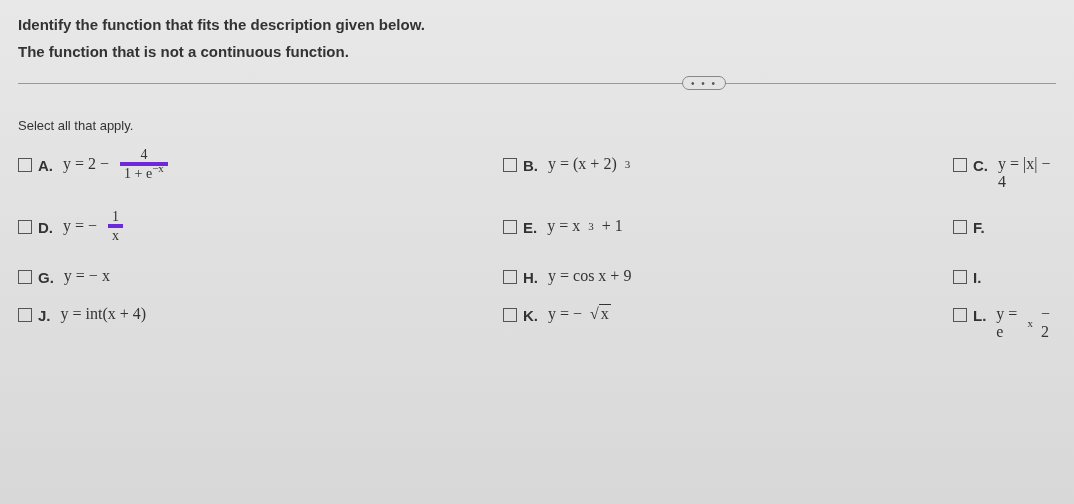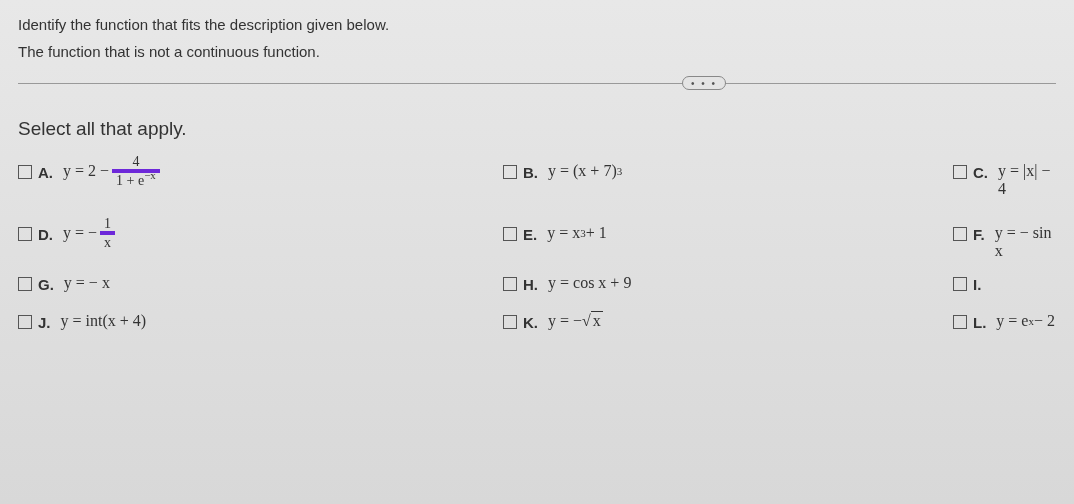--- a/index.html
+++ b/index.html
@@ -9,20 +9,21 @@
       background: linear-gradient(to bottom, #e8e8e8 0%, #e0e0e0 50%, #d8d8d8 100%);
       font-family: Arial, sans-serif;
       font-size: 15px;
       color: #333;
       padding: 16px 18px;
       position: relative;
     }
     .intro-line {
       margin-bottom: 10px;
       font-size: 15px;
+      font-weight: bold;
     }
     .divider-container {
       position: relative;
       margin-top: 16px;
       margin-bottom: 12px;
       height: 14px;
     }
     .divider-line {
       border-top: 1px solid #999;
       width: 100%;
@@ -41,21 +42,21 @@
       display: flex;
       align-items: center;
       justify-content: center;
       font-size: 10px;
       letter-spacing: 2px;
       color: #555;
     }
     .instruction {
       margin-top: 28px;
       margin-bottom: 22px;
-      font-size: 19px;
+      font-size: 13px;
     }
     .options-area {
       position: relative;
       width: 100%;
     }
     .opt {
       position: absolute;
       display: flex;
       align-items: flex-start;
     }
@@ -69,20 +70,21 @@
       flex-shrink: 0;
     }
     .opt-label {
       font-weight: bold;
       margin-right: 10px;
       padding-top: 2px;
     }
     .opt-body {
       display: flex;
       align-items: center;
+      gap: 8px;
     }
     .math {
       font-family: 'Times New Roman', serif;
       font-size: 16px;
     }
     .frac {
       display: inline-flex;
       flex-direction: column;
       align-items: center;
       vertical-align: middle;
@@ -143,21 +145,21 @@
         <span class="num">4</span>
         <span class="den"><span>1 + e</span><sup>−x</sup></span>
       </span>
     </div>
   </div>
 
   <div class="opt col2 rowA">
     <div class="cb"></div>
     <div class="opt-label">B.</div>
     <div class="opt-body math">
-      <span>y = (x + 7)</span>
+      <span>y = (x + 2)</span>
         <sup>3</sup>
     </div>
   </div>
 
   <div class="opt col3 rowA">
     <div class="cb"></div>
     <div class="opt-label">C.</div>
     <div class="opt-body math">y = |x| − 4</div>
   </div>
 
@@ -179,21 +181,20 @@
     <div class="opt-body math">
       <span>y = x</span>
         <sup>3</sup>
         <span> + 1</span>
     </div>
   </div>
 
   <div class="opt col3 rowB">
     <div class="cb"></div>
     <div class="opt-label">F.</div>
-    <div class="opt-body math">y = − sin x</div>
   </div>
 
   <div class="opt col1 rowC">
     <div class="cb"></div>
     <div class="opt-label">G.</div>
     <div class="opt-body math">y = − x</div>
   </div>
 
   <div class="opt col2 rowC">
     <div class="cb"></div>

